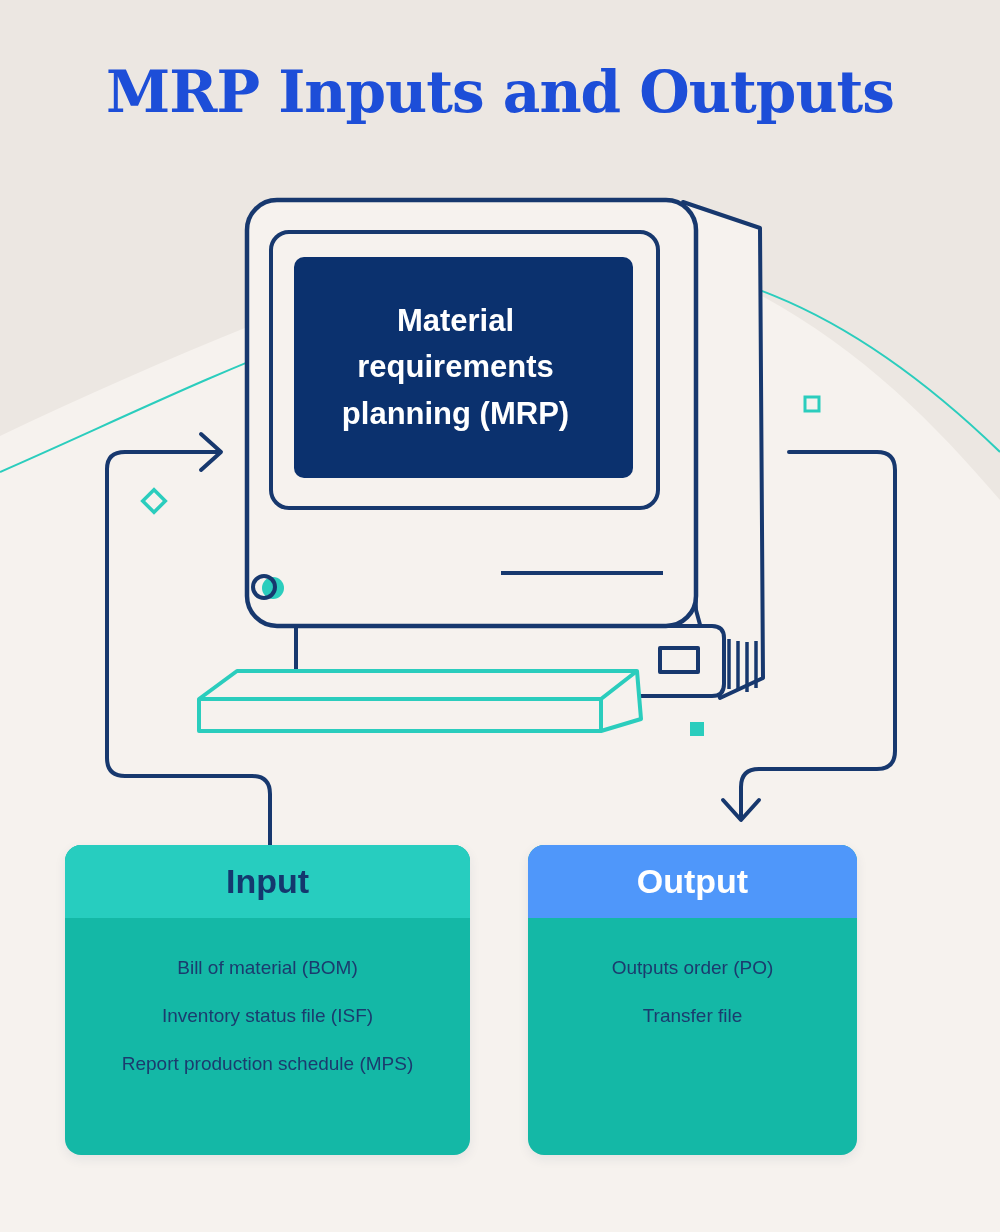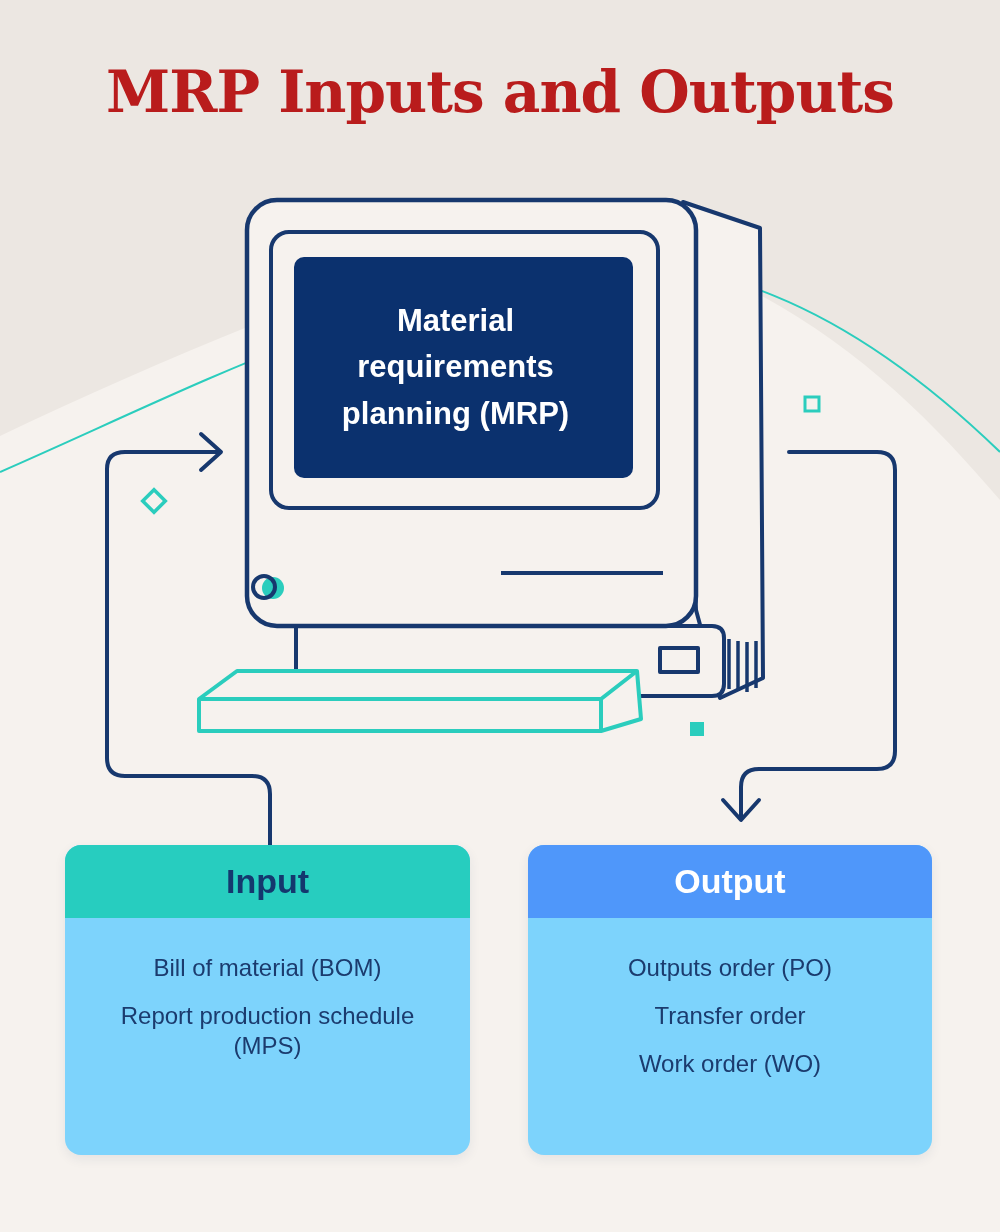--- a/index.html
+++ b/index.html
@@ -8,50 +8,50 @@
     background:#F6F2EE;
     font-family:"Liberation Sans","DejaVu Sans",sans-serif;
   }
   .stage > svg{position:absolute;left:0;top:0;}
 
   .page-title{
     position:absolute;left:0;top:58px;width:1000px;
     text-align:center;
     font-family:"DejaVu Serif","Liberation Serif",serif;
     font-weight:bold;font-size:58px;line-height:1.2;
-    color:#b91c1c;letter-spacing:-1px;
+    color:#1d4ed8;letter-spacing:-1px;
   }
 
   .screen-text{
     position:absolute;left:294px;top:257px;width:323px;height:221px;
     display:flex;align-items:center;justify-content:center;
   }
   .screen-text .inner{
     max-width:292px;text-align:center;color:#FFFFFF;
     font-weight:bold;font-size:31px;line-height:1.5;
   }
 
   .card{
     position:absolute;top:845px;width:405px;height:310px;
-    background:#7dd3fc;border-radius:16px;overflow:hidden;
+    background:#14b8a6;border-radius:16px;overflow:hidden;
     box-shadow:0 4px 12px rgba(30,50,90,0.08);
   }
   .card.input{left:65px;}
-  .card.output{left:528px;width:404px;}
+  .card.output{left:528px;width:329px;}
   .card-header{
     height:73px;display:flex;align-items:center;justify-content:center;
     font-weight:bold;font-size:34px;
   }
   .card.input  .card-header{color:#14386E;background:#27CDBF;}
   .card.output .card-header{color:#FFFFFF;background:#4F97FA;}
   .card-body{padding-top:26px;}
   .card-item{
     max-width:318px;margin:0 auto;padding:9px 0;
     text-align:center;color:#1B3B6E;
-    font-size:24px;line-height:30px;font-weight:400;
+    font-size:19px;line-height:30px;font-weight:400;
   }
 </style>
 </head>
 <body>
 
 <div class="stage">
 
   <svg width="1000" height="1232" viewBox="0 0 1000 1232">
 
     <rect x="0" y="0" width="1000" height="1232" fill="#F6F2EE"></rect>
@@ -110,28 +110,28 @@
   <div class="screen-text">
     <div class="inner">Material requirements planning (MRP)</div>
   </div>
 
   <div class="card input">
     <div class="card-header" style="background: rgb(39, 205, 191);">
       <span>Input</span>
     </div>
     <div class="card-body">
       <div class="card-item">Bill of material (BOM)</div>
+      <div class="card-item">Inventory status file (ISF)</div>
       <div class="card-item">Report production schedule (MPS)</div>
     </div>
   </div>
 
   <div class="card output">
     <div class="card-header" style="background: rgb(79, 151, 250);">
       <span>Output</span>
     </div>
     <div class="card-body">
       <div class="card-item">Outputs order (PO)</div>
-      <div class="card-item">Transfer order</div>
-      <div class="card-item">Work order (WO)</div>
+      <div class="card-item">Transfer file</div>
     </div>
   </div>
 
 </div>
 
 </body></html>

